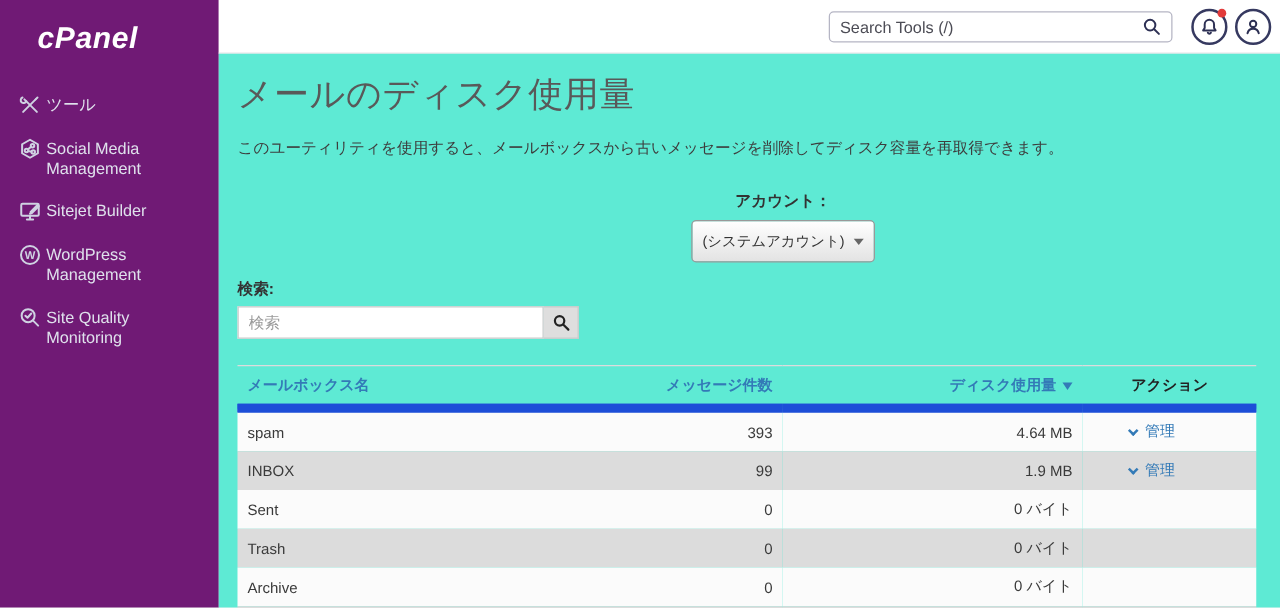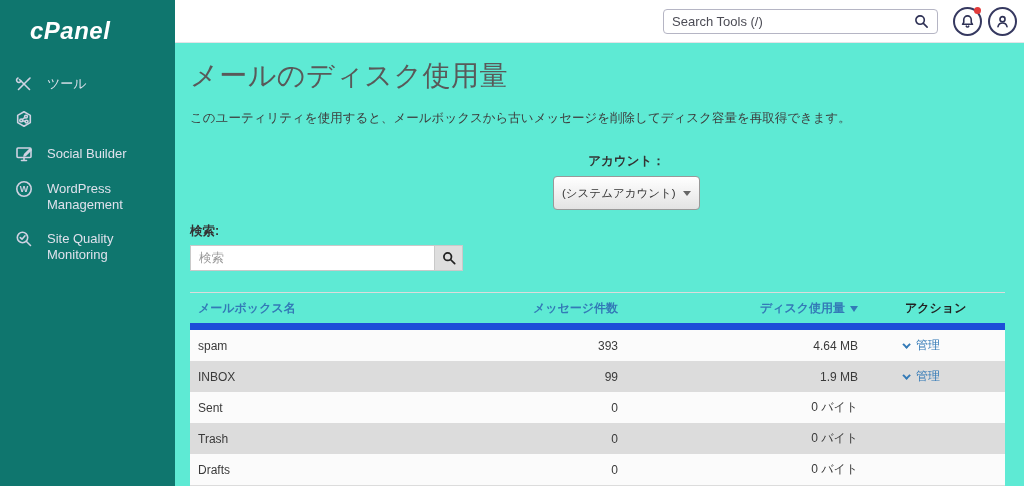--- a/index.html
+++ b/index.html
@@ -1,25 +1,25 @@
 <!DOCTYPE html>
 <html><head>
 <meta charset="utf-8">
 <style>
   * { margin:0; padding:0; box-sizing:border-box; }
   html,body { width:1024px; height:486px; overflow:hidden;
     font-family:"Liberation Sans","DejaVu Sans",sans-serif; background:#f4f4f5; }
 
   
   .sidebar { position:absolute; left:0; top:0; width:175px; height:486px;
-    background:#0f766e; color:#dfe1ec; }
+    background:#701a75; color:#dfe1ec; }
   .logo { margin:17px 0 0 30px; color:#ffffff; font-size:24px; font-weight:bold;
     font-style:italic; letter-spacing:0.5px; }
   .nav { margin-top:22px; display:flex; flex-direction:column; }
-  .nav-item { display:flex; align-items:flex-start; gap:14px; padding:9px 10px 9px 15px;
+  .nav-item { display:flex; align-items:flex-start; gap:4px; padding:9px 10px 9px 15px;
     font-size:13px; line-height:16px; color:#dfe1ec; cursor:pointer; }
   .nav-item svg { flex:0 0 18px; margin-top:-1px; }
   .nav-item .stroke { stroke:#cfd2e2; stroke-width:1.6; fill:none;
     stroke-linecap:round; stroke-linejoin:round; }
   .wp-w { fill:#cfd2e2; font-size:9px; font-weight:bold; font-family:"Liberation Sans",sans-serif; }
 
   
   .topbar { position:absolute; left:175px; top:0; width:1011px; height:43px;
     background:#ffffff; border-bottom:1px solid #e4e4e8; }
   .tool-search { position:absolute; left:488px; top:9px; width:275px; height:25px;
@@ -102,29 +102,30 @@
     </div>
 
     <div class="nav-item">
       <svg width="18" height="18" viewBox="0 0 18 18">
         <path class="stroke" d="M9 1.8 L15.3 5.4 L15.3 12.6 L9 16.2 L2.7 12.6 L2.7 5.4 Z"></path>
         <circle class="stroke" cx="6.2" cy="10.4" r="1.4"></circle>
         <circle class="stroke" cx="11" cy="6.6" r="1.4"></circle>
         <circle class="stroke" cx="11.6" cy="11.6" r="1.4"></circle>
         <path class="stroke" d="M7.4 9.5 L9.9 7.4 M7.6 10.8 L10.2 11.4"></path>
       </svg>
+      <span>Social Media Management</span>
     </div>
 
     <div class="nav-item">
       <svg width="18" height="18" viewBox="0 0 18 18">
         <rect class="stroke" x="2" y="3" width="14" height="9.5" rx="1"></rect>
         <path class="stroke" d="M6.5 15.5 L11.5 15.5 M9 12.5 L9 15.5"></path>
         <path class="stroke" d="M9.5 9.5 L15 4 M15 4 l1 1 -5.5 5.5 -1.5 .5 z"></path>
       </svg>
-      <span>Social Builder</span>
+      <span>Sitejet Builder</span>
     </div>
 
     <div class="nav-item">
       <svg width="18" height="18" viewBox="0 0 18 18">
         <circle class="stroke" cx="9" cy="9" r="7.2"></circle>
         <text class="wp-w" x="9" y="12.2" text-anchor="middle">W</text>
       </svg>
       <span>WordPress Management</span>
     </div>
 
@@ -230,20 +231,28 @@
   </tr>
         <tr>
     <td>Trash</td>
     <td class="num">0</td>
     <td class="num">0 バイト</td>
     <td class="action">
       
     </td>
   </tr>
         <tr>
+    <td>Archive</td>
+    <td class="num">0</td>
+    <td class="num">0 バイト</td>
+    <td class="action">
+      
+    </td>
+  </tr>
+        <tr>
     <td>Drafts</td>
     <td class="num">0</td>
     <td class="num">0 バイト</td>
     <td class="action">
       
     </td>
   </tr>
         <tr>
     <td>Junk</td>
     <td class="num">0</td>

